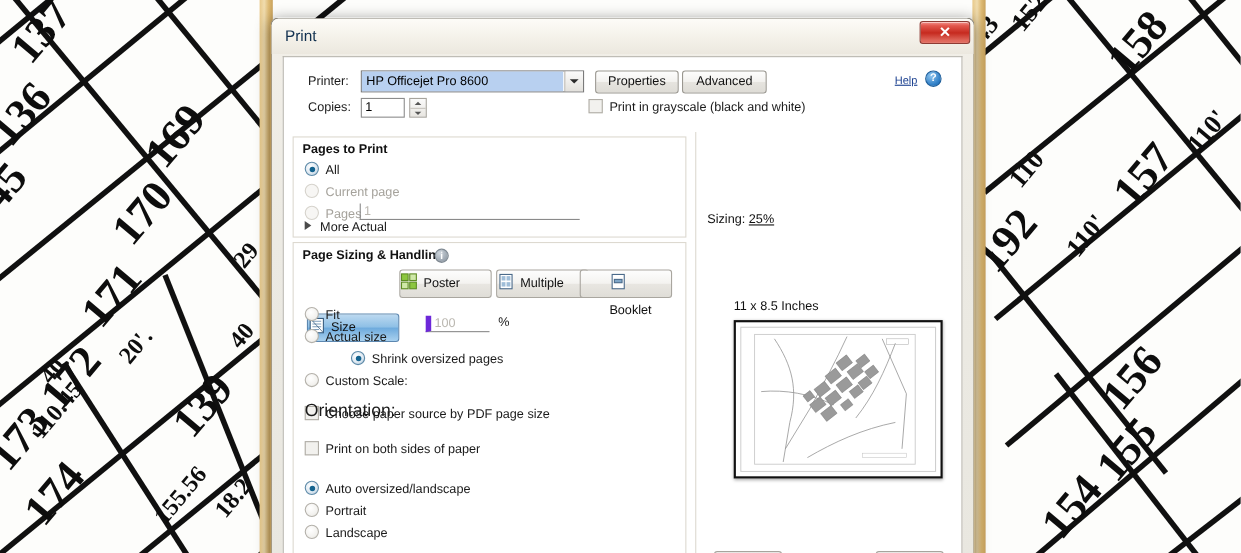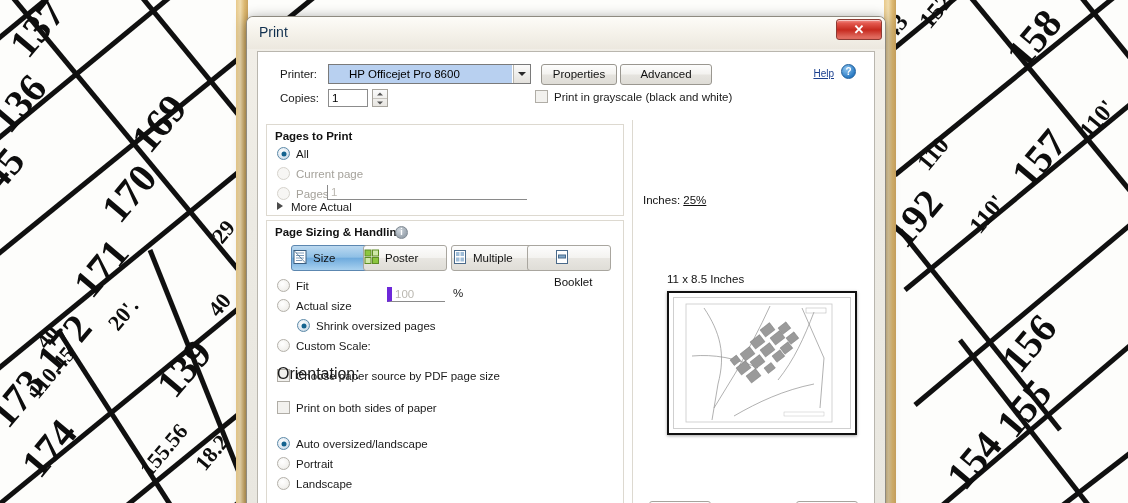--- a/index.html
+++ b/index.html
@@ -78,21 +78,21 @@
   #printer-label { position: absolute; left: 22px; top: 16px; }
   #printer-select {
     position: absolute; left: 70px; top: 12px;
     width: 203px; height: 20px;
     border: 1px solid #7a7a7a;
     background: #fff;
   }
   #printer-value {
     position: absolute; left: 0; top: 0; right: 18px; height: 18px;
     background: #b8d0f0; color: #000;
-    font-size: 11.5px; line-height: 18px; padding-left: 20px;
+    font-size: 11.5px; line-height: 18px; padding-left: 4px;
     overflow: hidden; white-space: nowrap;
   }
   #printer-arrow {
     position: absolute; right: 0; top: 0; width: 17px; height: 18px;
     background: linear-gradient(180deg,#fbfbfb,#e3e1dc);
     border-left: 1px solid #b9b6ae;
   }
   .caret {
     width: 0; height: 0;
     border-left: 4px solid transparent; border-right: 4px solid transparent;
@@ -101,21 +101,21 @@
     transform: translate(-50%,-50%);
   }
   .btn {
     position: absolute;
     height: 21px; font-size: 11.5px; color: #111;
     border: 1px solid #9a9790; border-radius: 3px;
     background: linear-gradient(180deg,#fdfdfd 0%,#f3f2ef 48%,#e6e4df 52%,#dedcd6 100%);
     cursor: pointer; line-height: 19px; text-align: center;
   }
   #properties-btn { left: 283px; top: 12px; width: 76px; }
-  #advanced-btn   { left: 362px; top: 12px; width: 92px; }
+  #advanced-btn   { left: 362px; top: 12px; width: 77px; }
   #help-link {
     position: absolute; right: 40px; top: 16px;
     font-size: 10px; color: #1a3f8f; text-decoration: underline;
     cursor: pointer;
   }
   #help-icon {
     position: absolute; right: 18px; top: 12px;
     width: 15px; height: 15px; border-radius: 50%;
     background: radial-gradient(circle at 35% 30%, #8fc6f0, #2b7bc4 70%);
     border: 1px solid #1e5e9a;
@@ -223,21 +223,21 @@
     line-height:24px;
   }
   .mode-btn.active {
     border-color:#5c87b0;
     background: linear-gradient(180deg,#bcd9f0 0%,#8fc0e6 46%,#6fabdd 52%,#a9d1ef 100%);
   }
   .mode-btn .glyph {
     display:inline-block; width:16px; height:16px; vertical-align:-3px;
     margin-right:5px;
   }
-  #mb-size   { left:24px; }
+  #mb-size   { left:12px;margin-top:40px; }
   #mb-poster { left:96px; }
   #mb-mult   { left:184px; }
   #mb-book   { left:260px;padding-left:26px; }
 
   #custom-scale-input {
     position:absolute; left:120px; top:66px; width:58px; height:15px;
     border:none; border-bottom:1px solid #8a8a8a; border-left:5px solid #6d28d9;
     font-size:11.5px; color:#bbb8b1; padding-left:3px; line-height:14px;
   }
   #pct-sign { position:absolute; left:186px; top:66px; font-size:11.5px; color:#1a1a1a; }
@@ -463,21 +463,21 @@
               </svg>
           </span><span>Booklet</span>
         </div>
 
         <div class="opt" style="left:10px; top:58px;">
           <span class="radio"></span><span>Fit</span>
         </div>
         <div class="opt" style="left:10px; top:78px;">
           <span class="radio"></span><span>Actual size</span>
         </div>
-        <div class="opt" style="left:2px; top:98px;padding-left:28px;">
+        <div class="opt" style="left:24px; top:98px;padding-left:28px;">
           <span class="radio radio-on"></span><span>Shrink oversized pages</span>
         </div>
         <div class="opt" style="left:10px; top:118px;">
           <span class="radio"></span><span>Custom Scale:</span>
         </div>
         <div id="custom-scale-input">100</div>
         <div id="pct-sign">%</div>
 
         <div class="opt" style="left:10px; top:148px;">
           <span class="cb"></span><span>Choose paper source by PDF page size</span>
@@ -498,21 +498,21 @@
         <div class="opt" style="left:10px; top:256px;">
           <span class="radio"></span><span>Landscape</span>
         </div>
       </div>
     </div>
 
     <div id="right-col">
 
 
       <div id="scale-text">
-        <span>Inches:</span>
+        <span>Sizing:</span>
         <span id="scale-val">25%</span>
       </div>
 
       <div id="paper-dims">11 x 8.5 Inches</div>
 
       <div id="preview">
         <div id="preview-inner">
           <svg width="182" height="136" viewBox="0 0 182 136">
             <rect x="0" y="0" width="182" height="136" fill="#ffffff"></rect>
             <rect x="12" y="6" width="146" height="118" fill="none" stroke="#c9c9c9" stroke-width=".8"></rect>

